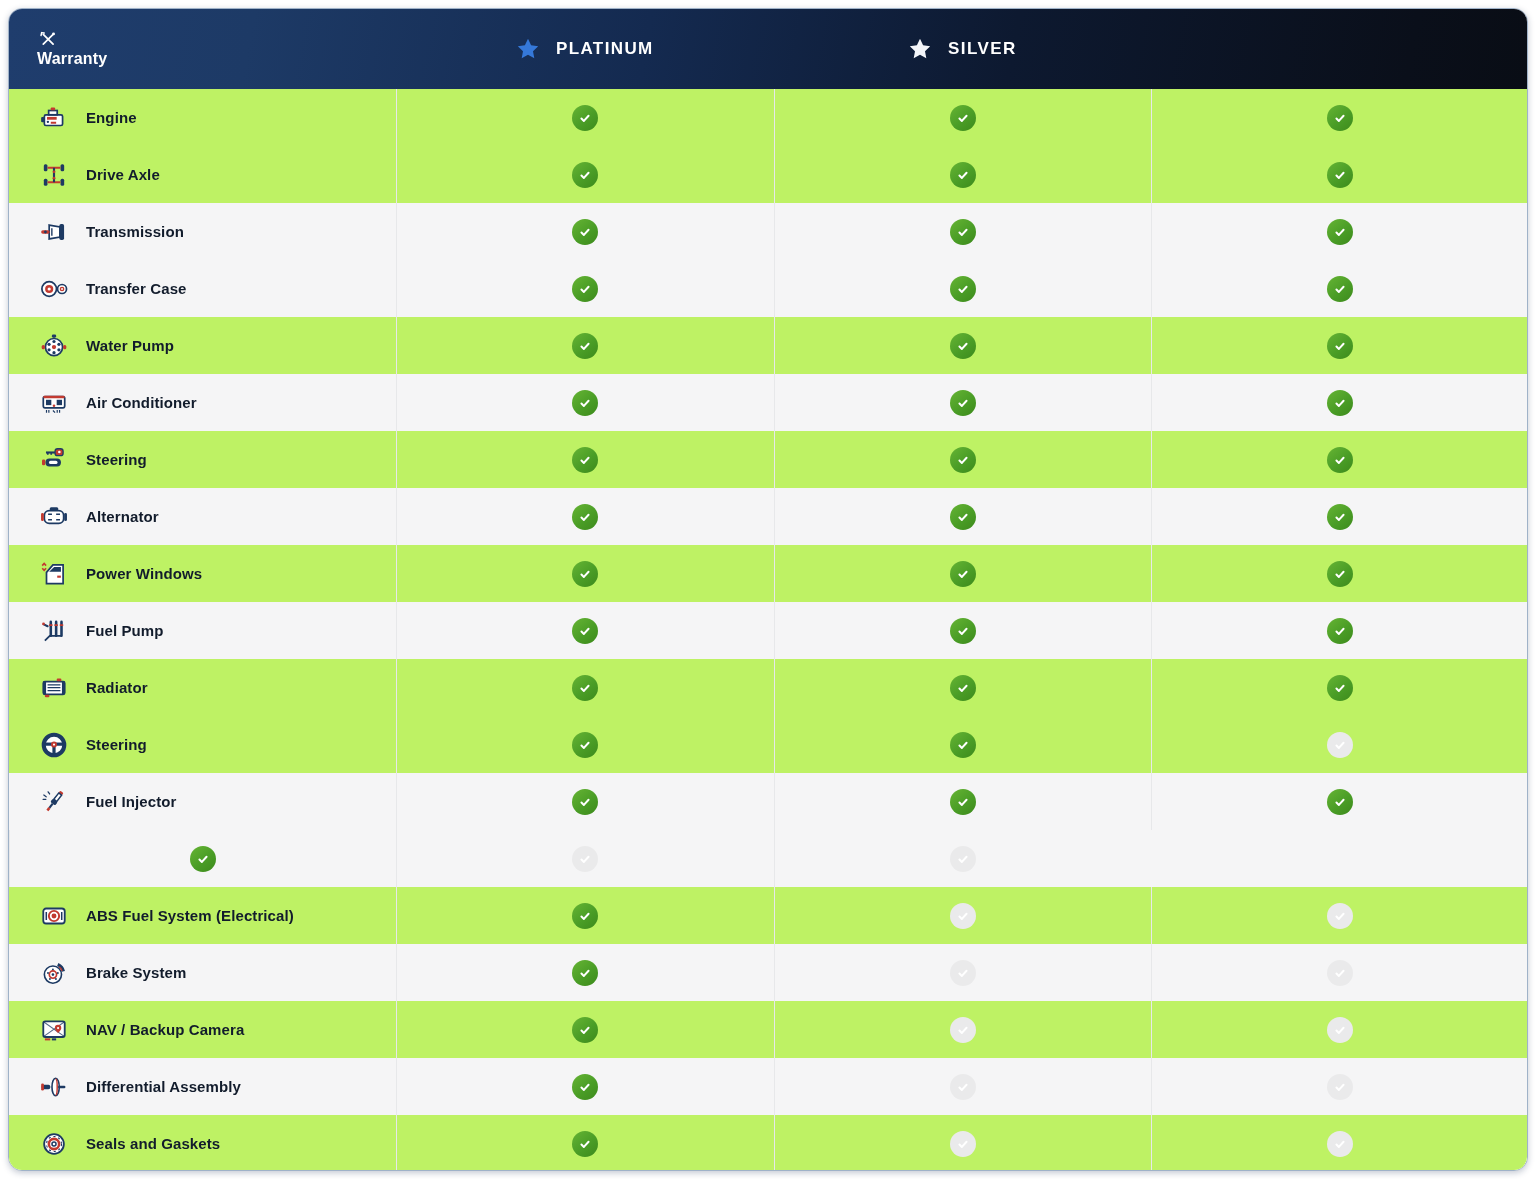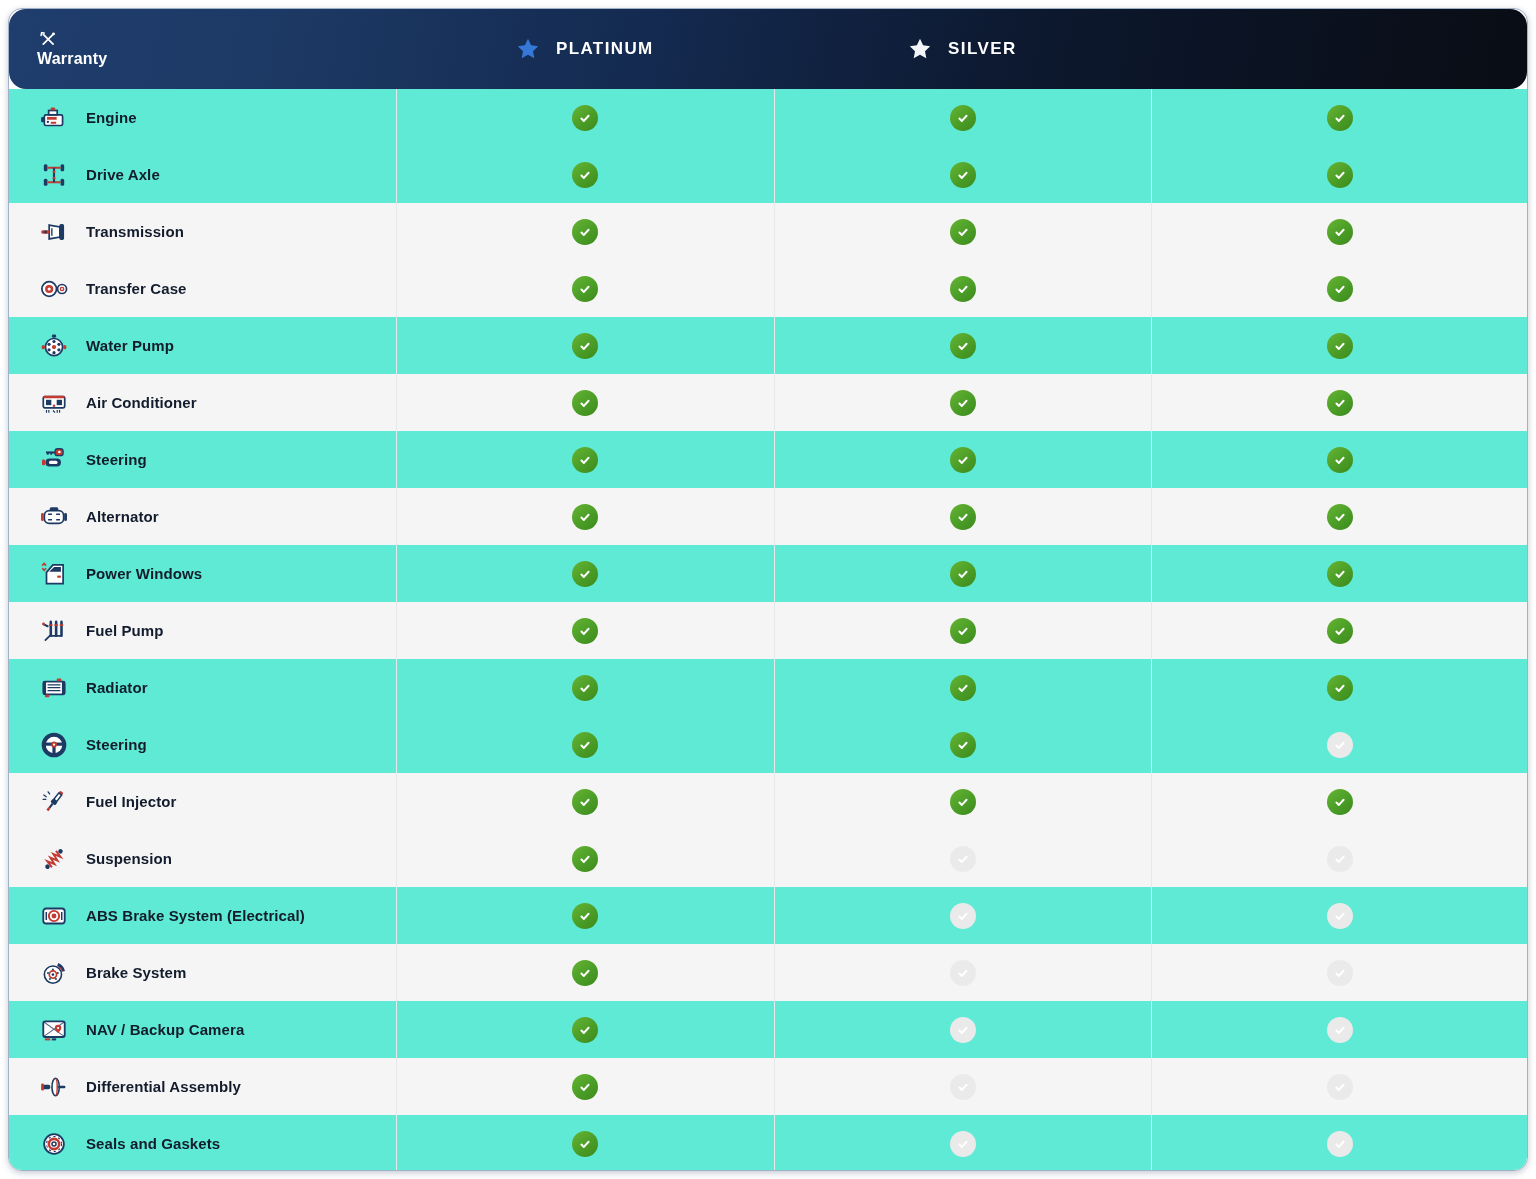--- a/index.html
+++ b/index.html
@@ -12,40 +12,39 @@
     border: 1px solid #9fb2c8;
     box-shadow: 0 2px 6px rgba(20, 40, 80, 0.25);
     background: #ffffff;
   }
 
   
   .header-row {
     display: grid; grid-template-columns: 387px 377.6px 377.6px 377.6px;
     height: 80px;
     background: linear-gradient(100deg, #1f3d6d 0%, #1d3a66 16%, #142a50 42%, #0d1930 66%, #0a0f1a 92%, #090d15 100%);
-    border-radius: 17px;
   }
   .warranty-head {
     display: flex; flex-direction: column; justify-content: center;
     padding-left: 28px; gap: 3px; color: #ffffff;
   }
   .warranty-head .tool-ic { width: 18px; height: 16px; margin-left: 2px; }
   .warranty-label { font-size: 16px; font-weight: 700; letter-spacing: 0.2px; }
   .plan-head {
     display: flex; align-items: center; justify-content: center; gap: 16px;
     color: #ffffff;
   }
   .plan-head .star { width: 24px; height: 24px; }
   .plan-label { font-size: 17px; font-weight: 700; letter-spacing: 1.4px; }
 
   
   .tbody { background: #ffffff; }
   .row {
     display: grid; grid-template-columns: 387px 377.6px 377.6px 377.6px;
-    height: 57px; background: #5eead4;
+    height: 57px; background: #bef264;
   }
   .row.alt { background: #f5f5f6; }
   .name-cell {
     display: flex; align-items: center; gap: 17px; padding-left: 30px;
   }
   .row-icon { width: 30px; height: 30px; display: flex; align-items: center; justify-content: center; flex: 0 0 30px; }
   .row-icon svg { width: 30px; height: 30px; }
   .row-label { font-size: 15px; font-weight: 700; color: #121c2c; letter-spacing: 0.1px; }
   .check-cell {
     display: flex; align-items: center; justify-content: center;
@@ -595,32 +594,20 @@
         <div class="check-cell">
           <span class="check included">
             <svg viewBox="0 0 26 26">
               <path d="M7.2 13.8l4 4 7.6-8.4" fill="none" stroke="#ffffff" stroke-width="3.2" stroke-linecap="round" stroke-linejoin="round"></path>
             </svg>
           </span>
         </div>
       </div>
 
   <div class="row alt">
-    <div class="name-cell">
-      <span class="row-icon">
-            <svg viewBox="0 0 28 28">
-              <g transform="rotate(40 14 14)">
-                <circle cx="14" cy="4.6" r="2.1" fill="#1d3a63"></circle>
-                <circle cx="14" cy="23.4" r="2.1" fill="#1d3a63"></circle>
-                <path d="M10.5 7l7 1.6-7 2.2 7 2.2-7 2.2 7 2.2-7 2.2 7 1.6" stroke="#c23a30" stroke-width="1.8" fill="none"></path>
-              </g>
-            </svg>
-          </span>
-      <span class="row-label">Suspension</span>
-    </div>
   <div class="check-cell">
           <span class="check included">
             <svg viewBox="0 0 26 26">
               <path d="M7.2 13.8l4 4 7.6-8.4" fill="none" stroke="#ffffff" stroke-width="3.2" stroke-linecap="round" stroke-linejoin="round"></path>
             </svg>
           </span>
         </div>
         <div class="check-cell">
           <span class="check excluded">
             <svg viewBox="0 0 26 26">
@@ -640,21 +627,21 @@
   <div class="row">
     <div class="name-cell">
       <span class="row-icon">
             <svg viewBox="0 0 28 28">
               <rect x="4" y="7" width="20" height="14" rx="2.6" fill="#ffffff" stroke="#1d3a63" stroke-width="1.7"></rect>
               <path d="M6.8 10.2v7.6 M21.2 10.2v7.6" stroke="#1d3a63" stroke-width="1.4"></path>
               <circle cx="14" cy="14" r="4.8" fill="none" stroke="#c23a30" stroke-width="1.8"></circle>
               <circle cx="14" cy="14" r="2.3" fill="#c23a30"></circle>
             </svg>
           </span>
-      <span class="row-label">ABS Brake System (Electrical)</span>
+      <span class="row-label">ABS Fuel System (Electrical)</span>
     </div>
   <div class="check-cell">
           <span class="check included">
             <svg viewBox="0 0 26 26">
               <path d="M7.2 13.8l4 4 7.6-8.4" fill="none" stroke="#ffffff" stroke-width="3.2" stroke-linecap="round" stroke-linejoin="round"></path>
             </svg>
           </span>
         </div>
         <div class="check-cell">
           <span class="check excluded">

